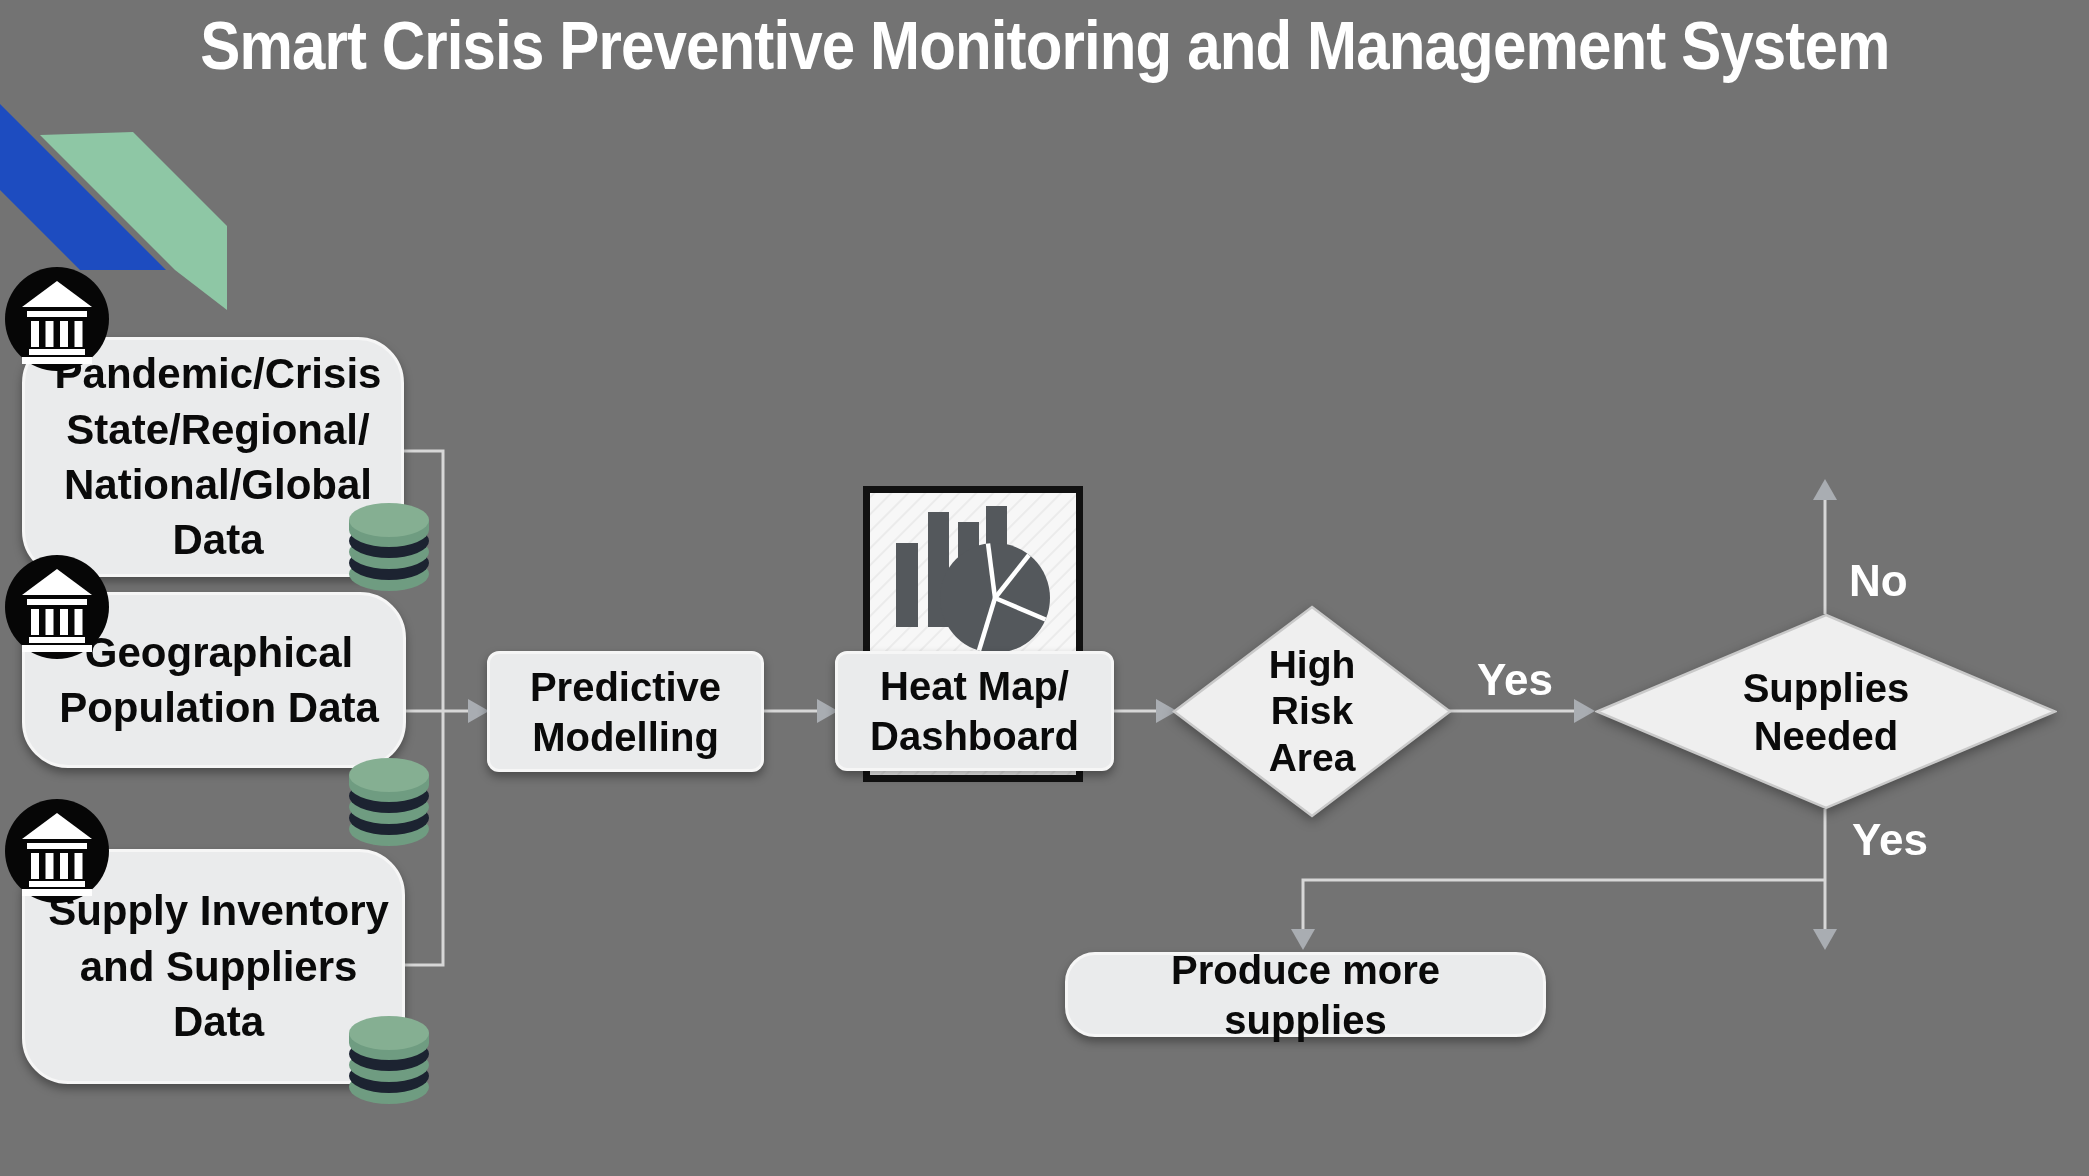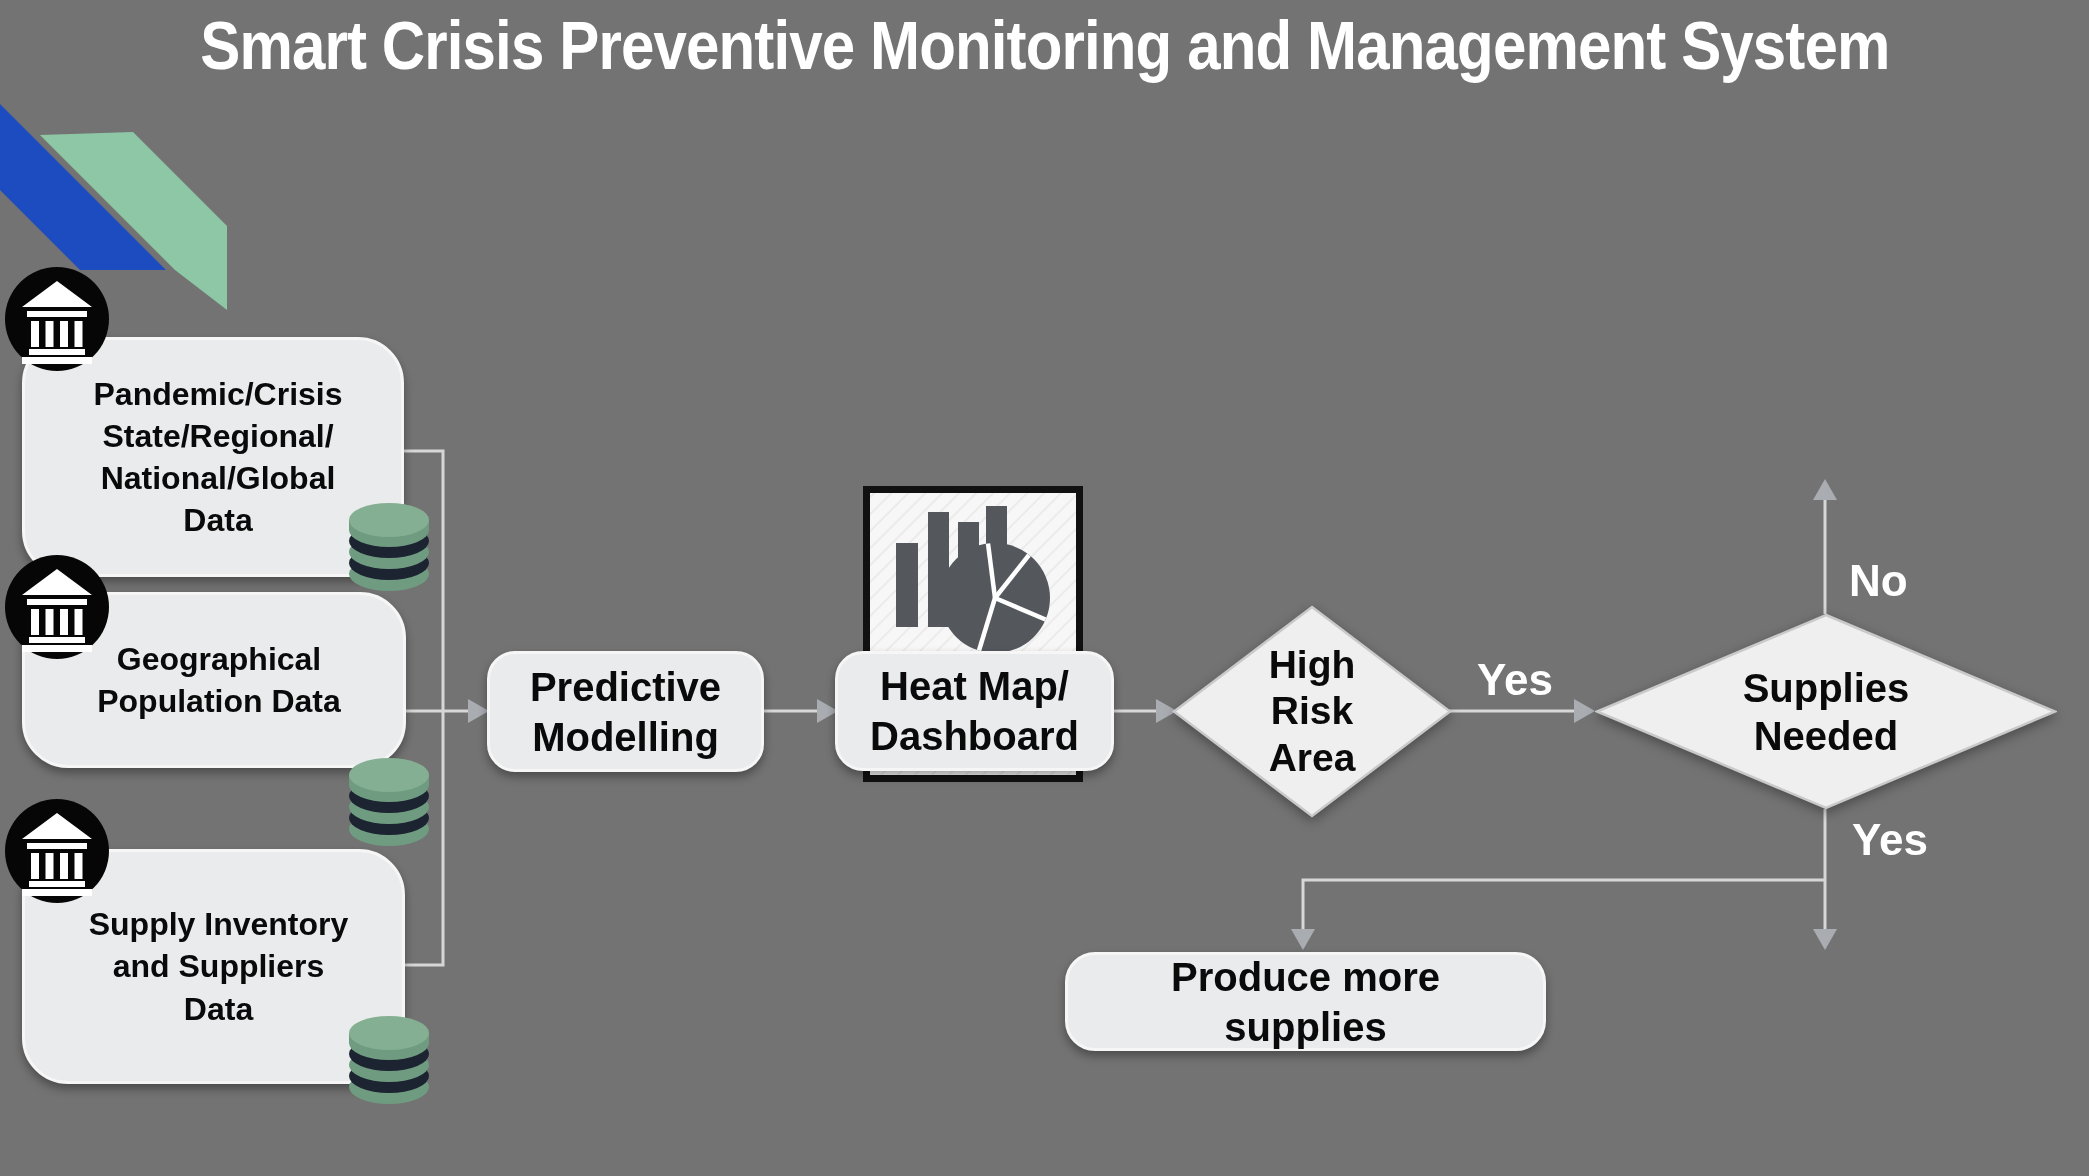--- a/index.html
+++ b/index.html
@@ -14,22 +14,22 @@
     display:inline-block;color:#ffffff;font-weight:bold;font-size:69px;
     letter-spacing:-1px;white-space:nowrap;transform:scaleX(0.87);transform-origin:center;
   }
   
   .node{
     position:absolute;box-sizing:border-box;background:#eaebec;border:3px solid #f6f6f6;
     display:flex;align-items:center;justify-content:center;text-align:center;
     color:#0a0a0a;font-weight:bold;white-space:pre-line;
     box-shadow:0 5px 10px rgba(0,0,0,0.35);
   }
-  .node.big{border-radius:46px;font-size:32px;line-height:1.32;padding-left:10px;}
-  .node.small{border-radius:28px;font-size:40px;line-height:1.25;}
+  .node.big{border-radius:46px;font-size:42px;line-height:1.32;padding-left:10px;}
+  .node.small{border-radius:12px;font-size:40px;line-height:1.25;}
   .node.wide{border-radius:30px;font-size:40px;line-height:1.25;}
   
   .diamond{position:absolute;}
   .diamond svg{position:absolute;left:0;top:0;filter:drop-shadow(0 4px 6px rgba(0,0,0,0.35));}
   .diamond-label{
     position:absolute;inset:0;display:flex;align-items:center;justify-content:center;
     text-align:center;color:#0a0a0a;font-weight:bold;white-space:pre-line;
   }
   .diamond-label.d1{font-size:39px;line-height:1.18;}
   .diamond-label.d2{font-size:40px;line-height:1.2;}
@@ -115,21 +115,21 @@
 
   <div class="node small" style="left:487px;top:651px;width:277px;height:121px;">
     <span>Predictive
 Modelling</span>
   </div>
   <div class="node small" style="left:835px;top:651px;width:279px;height:120px;">
     <span>Heat Map/
 Dashboard</span>
   </div>
 
-  <div class="node wide" style="left:1065px;top:952px;width:481px;height:99px;">
+  <div class="node wide" style="left:1065px;top:952px;width:481px;height:85px;">
     <span>Produce more
 supplies</span>
   </div>
 
   <div class="diamond" style="left:1172px;top:605px;width:280px;height:213px;">
     <svg width="280" height="213" viewBox="0 0 280 213">
       <polygon points="140,2 278,106.5 140,211 2,106.5" fill="#efefef" stroke="#c9c9c9" stroke-width="2.5"></polygon>
     </svg>
     <div class="diamond-label d1">High
 Risk

